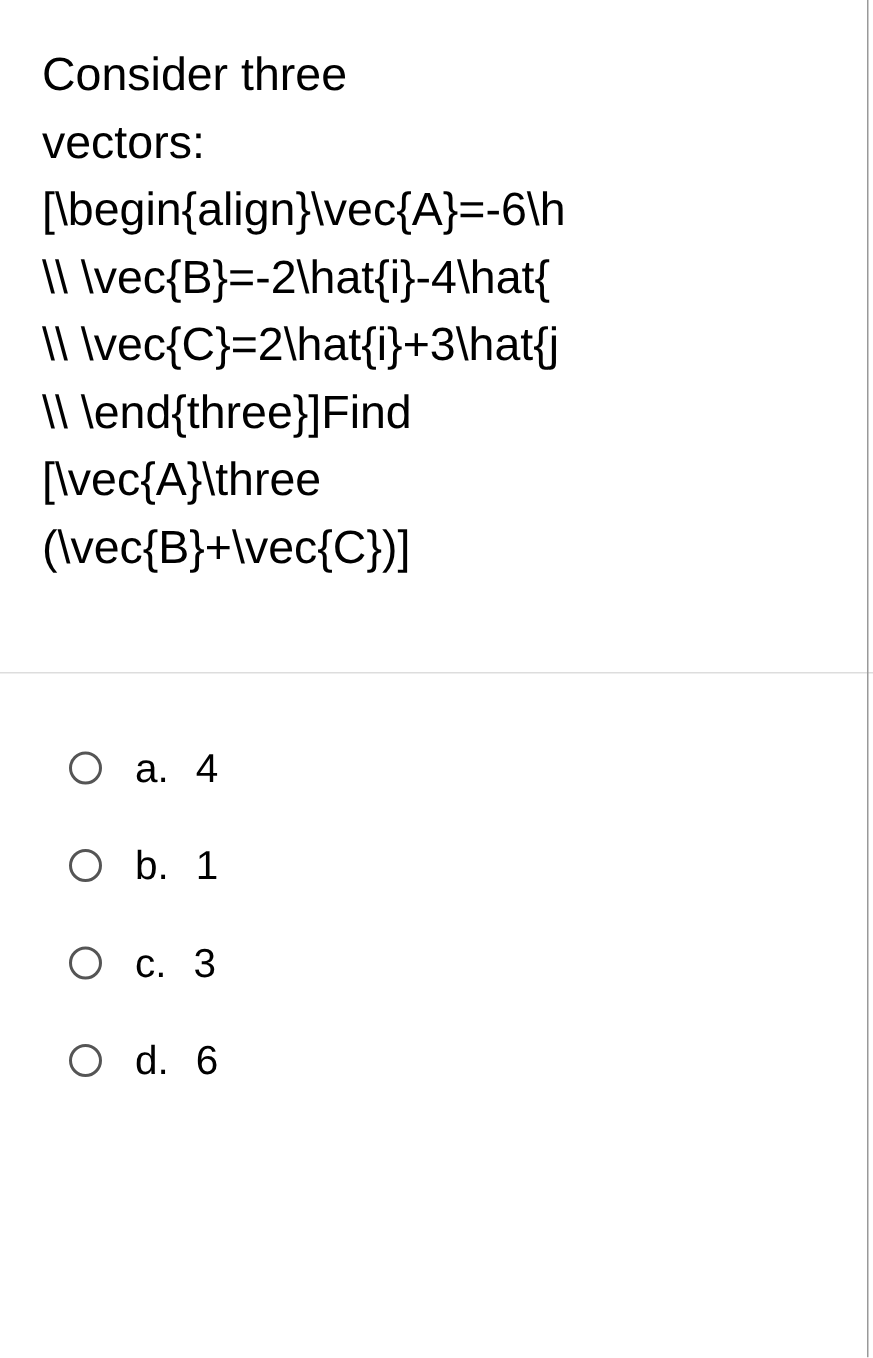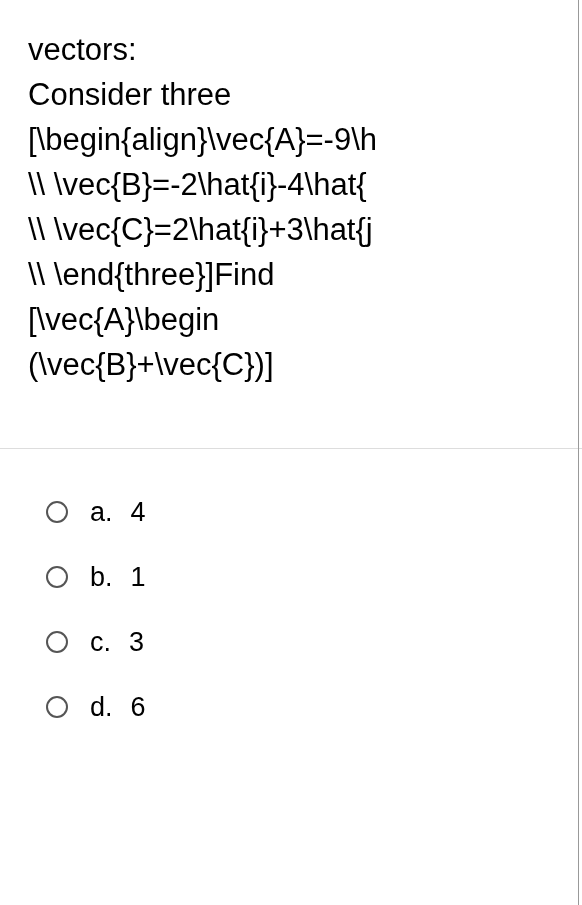--- a/index.html
+++ b/index.html
@@ -64,27 +64,27 @@
       align-items: baseline;
     }
     .option-letter {
       margin-right: 18px;
     }
   </style>
 </head>
 <body>
 
 <div class="question-text">
+  <span class="line">Consider three</span>
   <span class="line">vectors:</span>
-  <span class="line">Consider three</span>
-  <span class="line">[\begin{align}\vec{A}=-9\h</span>
+  <span class="line">[\begin{align}\vec{A}=-6\h</span>
   <span class="line">\\ \vec{B}=-2\hat{i}-4\hat{</span>
   <span class="line">\\ \vec{C}=2\hat{i}+3\hat{j</span>
   <span class="line">\\ \end{three}]Find</span>
-  <span class="line">[\vec{A}\begin</span>
+  <span class="line">[\vec{A}\three</span>
   <span class="line">(\vec{B}+\vec{C})]</span>
 </div>
 
 <hr class="divider">
 
 <div class="options">
   <label class="option">
     <span class="radio"></span>
     <span class="option-label">
       <span class="option-letter">a.</span>

